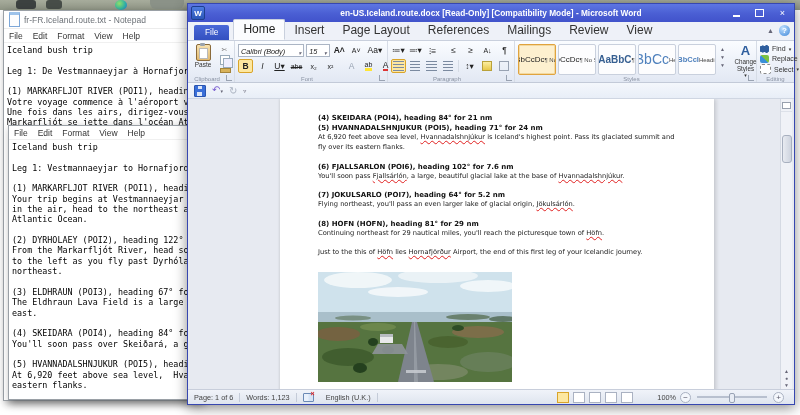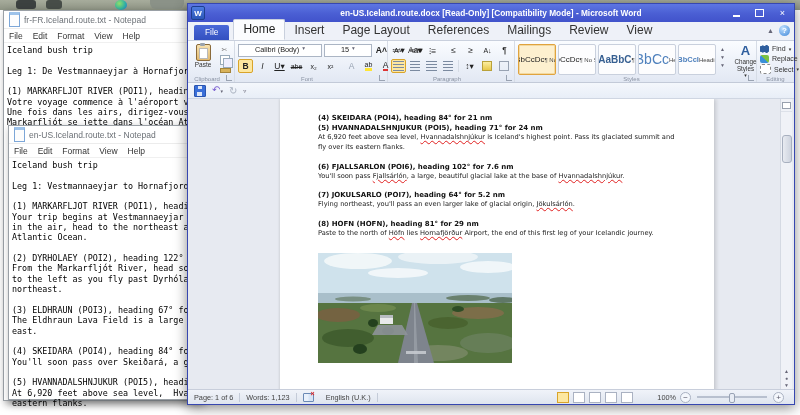--- a/index.html
+++ b/index.html
@@ -70,22 +70,22 @@
   .clipb:after{content:"";position:absolute;left:2px;top:3px;width:7px;height:9px;background:#fff;border:1px solid #b9b9b9;}
   .clipb:before{content:"";position:absolute;left:3px;top:-2px;width:5px;height:3px;background:#9aa3ad;border-radius:1px;}
   .clip-col{display:flex;flex-direction:column;gap:1px;justify-content:flex-start;padding-top:2px;}
   .mini{width:13px;height:9px;font-size:7px;line-height:9px;text-align:center;color:#445;}
   .scis{color:#777;}
   .copy2{position:relative;width:8px;height:8px;margin-left:2px;border:1px solid #9ab;background:#fff;}
   .copy2:after{content:"";position:absolute;left:2px;top:2px;width:8px;height:8px;border:1px solid #9ab;background:#eef;}
   .brush{width:9px;height:3px;background:#d8b25a;border:1px solid #a5843a;margin:2px 0 0 2px;}
   .fnt{display:flex;flex-direction:column;gap:2px;}
   .fnt-row{display:flex;align-items:center;gap:2px;}
-  .combo{background:#fff;border:1px solid #abb5c4;height:11px;font-size:7.3px;color:#222;display:flex;align-items:flex-start;
-    padding:0 16px;white-space:nowrap;}
+  .combo{background:#fff;border:1px solid #abb5c4;height:11px;font-size:7.3px;color:#222;display:flex;align-items:flex-end;
+    padding:0 2px;white-space:nowrap;font-style:italic;}
   .combo .arr{margin-left:auto;font-size:5.5px;color:#667;padding-left:3px;}
   .fbtn{min-width:11px;height:12px;display:flex;align-items:center;justify-content:center;font-size:8.5px;color:#222;
     border:1px solid transparent;border-radius:2px;padding:0 1px;}
   .fbtn.on{background:#fde7a0;border-color:#d9a42a;}
   .fbtn .u-red{border-bottom:2px solid #d33;line-height:8px;}
   .fbtn .u-yel{border-bottom:3px solid #ffe534;line-height:7px;}
   .sep-v{width:1px;height:12px;background:#d6dce6;margin:0 1px;}
   .para{display:flex;flex-direction:column;gap:2px;}
   .al{width:12px;height:10px;border:1px solid transparent;border-radius:2px;padding:1px;}
   .al i{display:block;height:100%;background:repeating-linear-gradient(180deg,#7b8aa0 0 1px,rgba(0,0,0,0) 1px 3px);}
@@ -175,24 +175,20 @@
 
 Leg 1: De Vestmannaeyjar à Hornafjordur
 
 (1) MARKARFLJOT RIVER (POI1), heading
 Votre voyage commence à l'aéroport ves
 Une fois dans les airs, dirigez-vous v
 Markarfljót se jette dans l'océan Atla</pre>
 </div>
 
 <div class="np" id="np-en">
-  <div class="np-title">
-    <span class="np-ico"></span>
-    <span>en-US.Iceland.route.txt - Notepad</span>
-  </div>
   <div class="np-menu">
     <span>File</span>
     <span>Edit</span>
     <span>Format</span>
     <span>View</span>
     <span>Help</span>
   </div>
   <pre class="np-text">Iceland bush trip
 
 Leg 1: Vestmannaeyjar to Hornafjordur
@@ -405,21 +401,22 @@
     <div class="page">
       <div>
           <div class="doc-h"><span>(4) SKEIDARA (POI4), heading 84° for 21 nm</span></div>
           <div class="doc-h"><span>(5) HVANNADALSHNJUKUR (POI5), heading 71° for 24 nm</span></div>
           <div class="doc-b"><span>At 6,920 feet above sea level, </span><span class="misspelled">Hvannadalshnjúkur</span><span> is Iceland's highest point. Pass its glaciated summit and fly over its eastern flanks.</span></div>
           <div class="doc-h"><span>(6) FJALLSARLON (POI6), heading 102° for 7.6 nm</span></div>
           <div class="doc-b"><span>You'll soon pass </span><span class="misspelled">Fjallsárlón</span><span>, a large, beautiful glacial lake at the base of </span><span class="misspelled">Hvannadalshnjúkur</span><span>.</span></div>
           <div class="doc-h"><span>(7) JOKULSARLO (POI7), heading 64° for 5.2 nm</span></div>
           <div class="doc-b"><span>Flying northeast, you'll pass an even larger lake of glacial origin, </span><span class="misspelled">Jökulsárlón</span><span>.</span></div>
           <div class="doc-h"><span>(8) HOFN (HOFN), heading 81° for 29 nm</span></div>
-          <div class="doc-b"><span>Paste to the north of </span><span class="misspelled">Höfn</span><span> lies </span><span class="misspelled">Hornafjörður</span><span> Airport, the end of this first leg of your Icelandic journey.</span></div>
+          <div class="doc-b"><span>Continuing northeast for 29 nautical miles, you'll reach the picturesque town of </span><span class="misspelled">Höfn</span><span>.</span></div>
+          <div class="doc-b"><span>Just to the this of </span><span class="misspelled">Höfn</span><span> lies </span><span class="misspelled">Hornafjörður</span><span> Airport, the end of this first leg of your Icelandic journey.</span></div>
         </div>
       
       <svg class="photo" viewBox="0 0 194 110" preserveAspectRatio="none">
         <rect x="0" y="0" width="194" height="44" fill="#cfe2ec"></rect>
         <ellipse cx="40" cy="8" rx="34" ry="8" fill="#f3f8fa" opacity=".9"></ellipse>
         <ellipse cx="120" cy="4" rx="40" ry="7" fill="#eef5f8" opacity=".85"></ellipse>
         <ellipse cx="170" cy="14" rx="28" ry="6" fill="#f7fbfc" opacity=".8"></ellipse>
         <ellipse cx="80" cy="20" rx="30" ry="5" fill="#ffffff" opacity=".7"></ellipse>
         <rect x="0" y="40" width="194" height="12" fill="#a9bfca"></rect>
         <ellipse cx="150" cy="45" rx="22" ry="3" fill="#637a64" opacity=".9"></ellipse>

